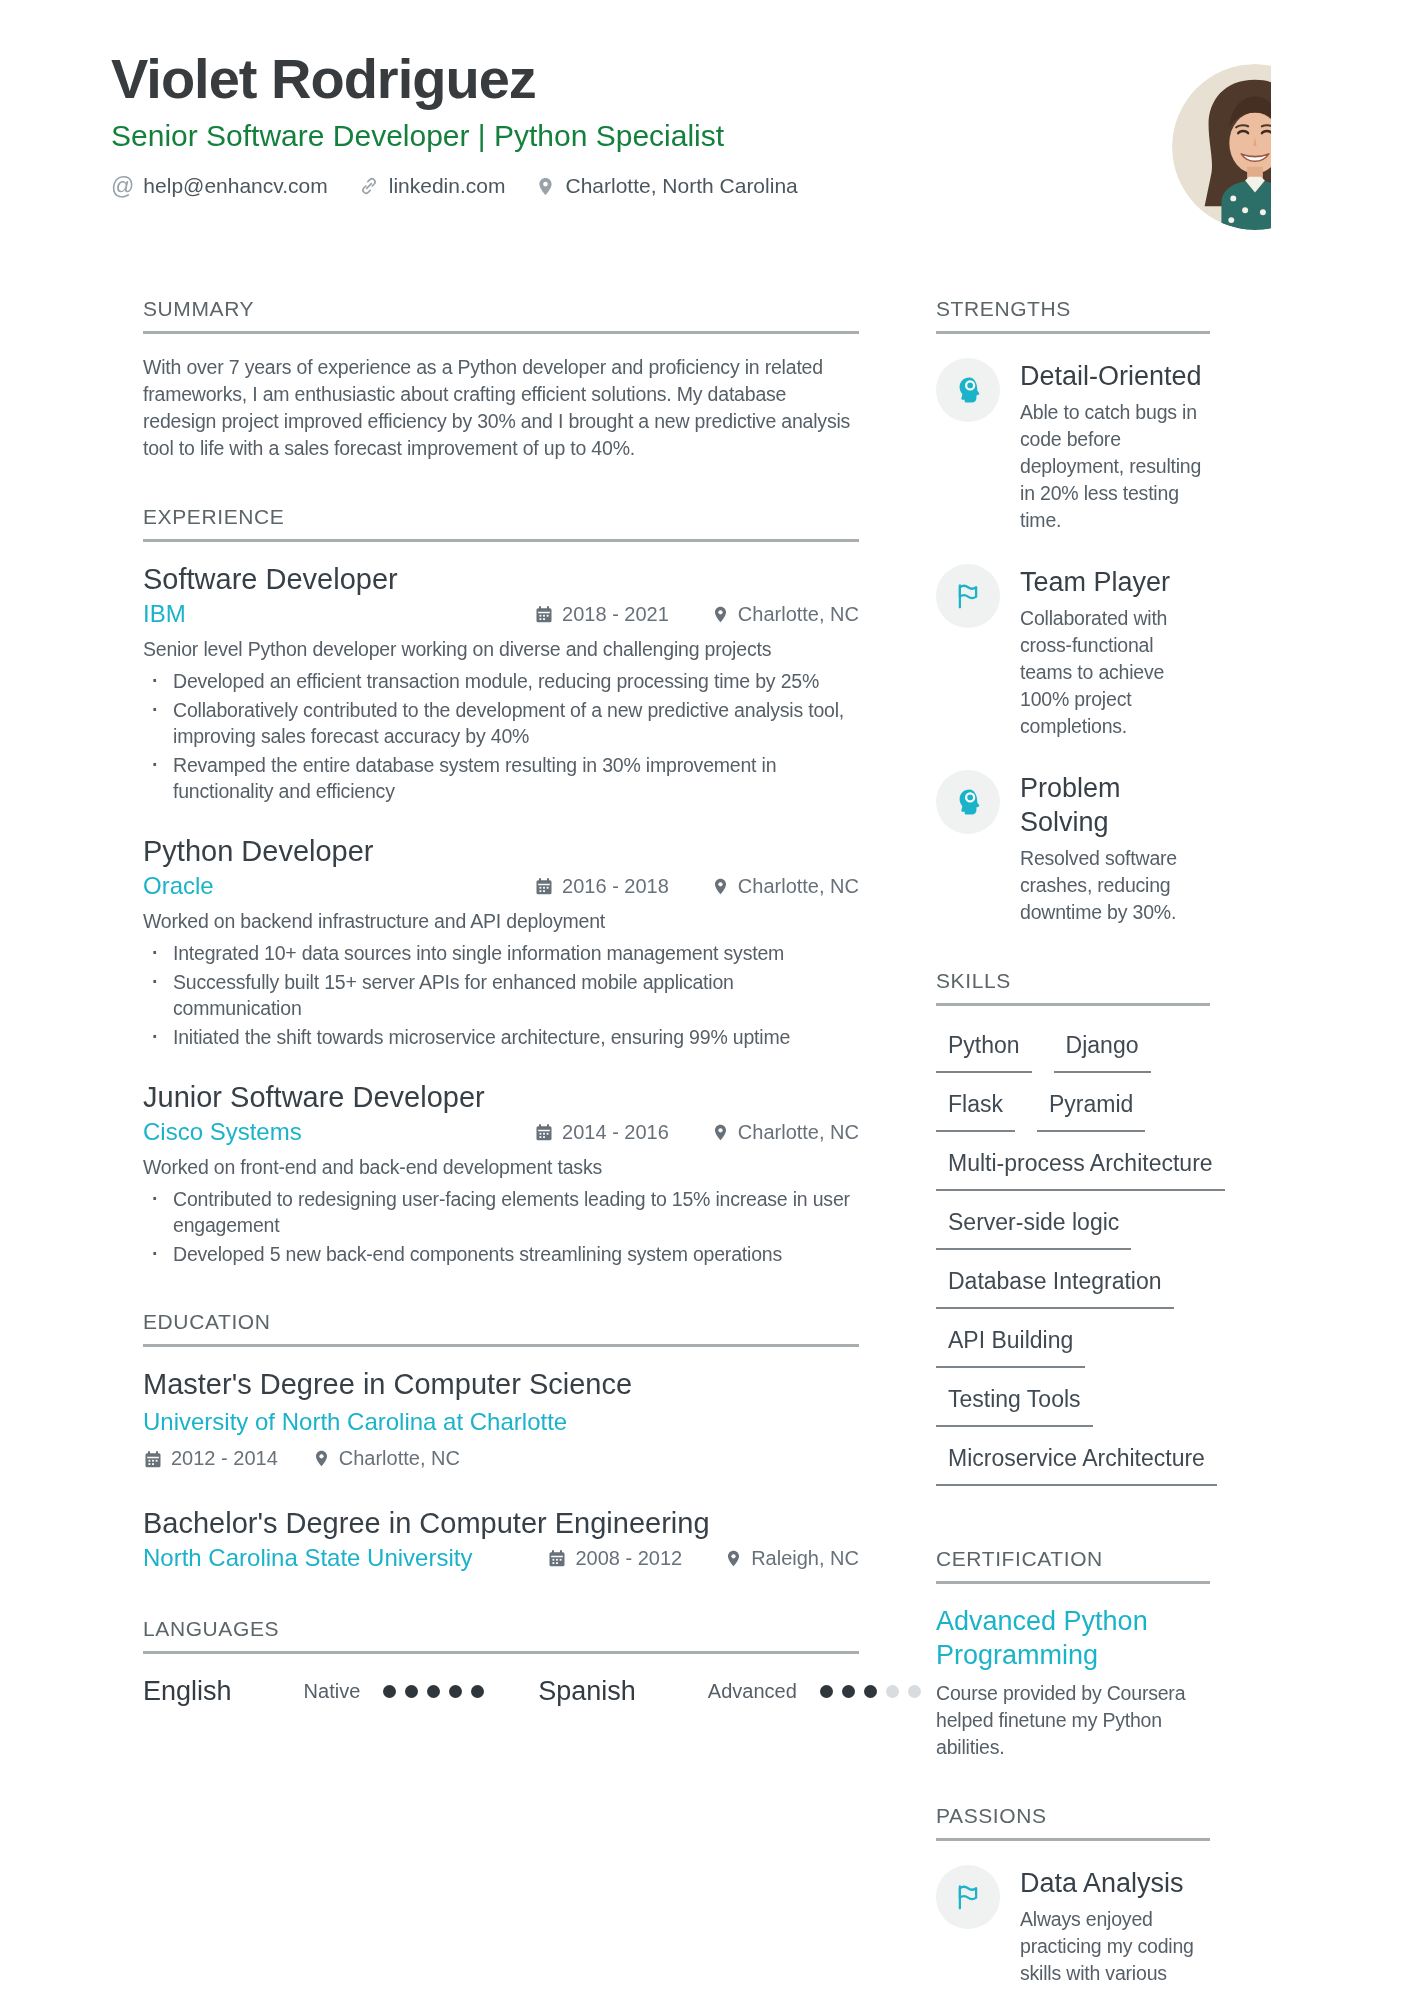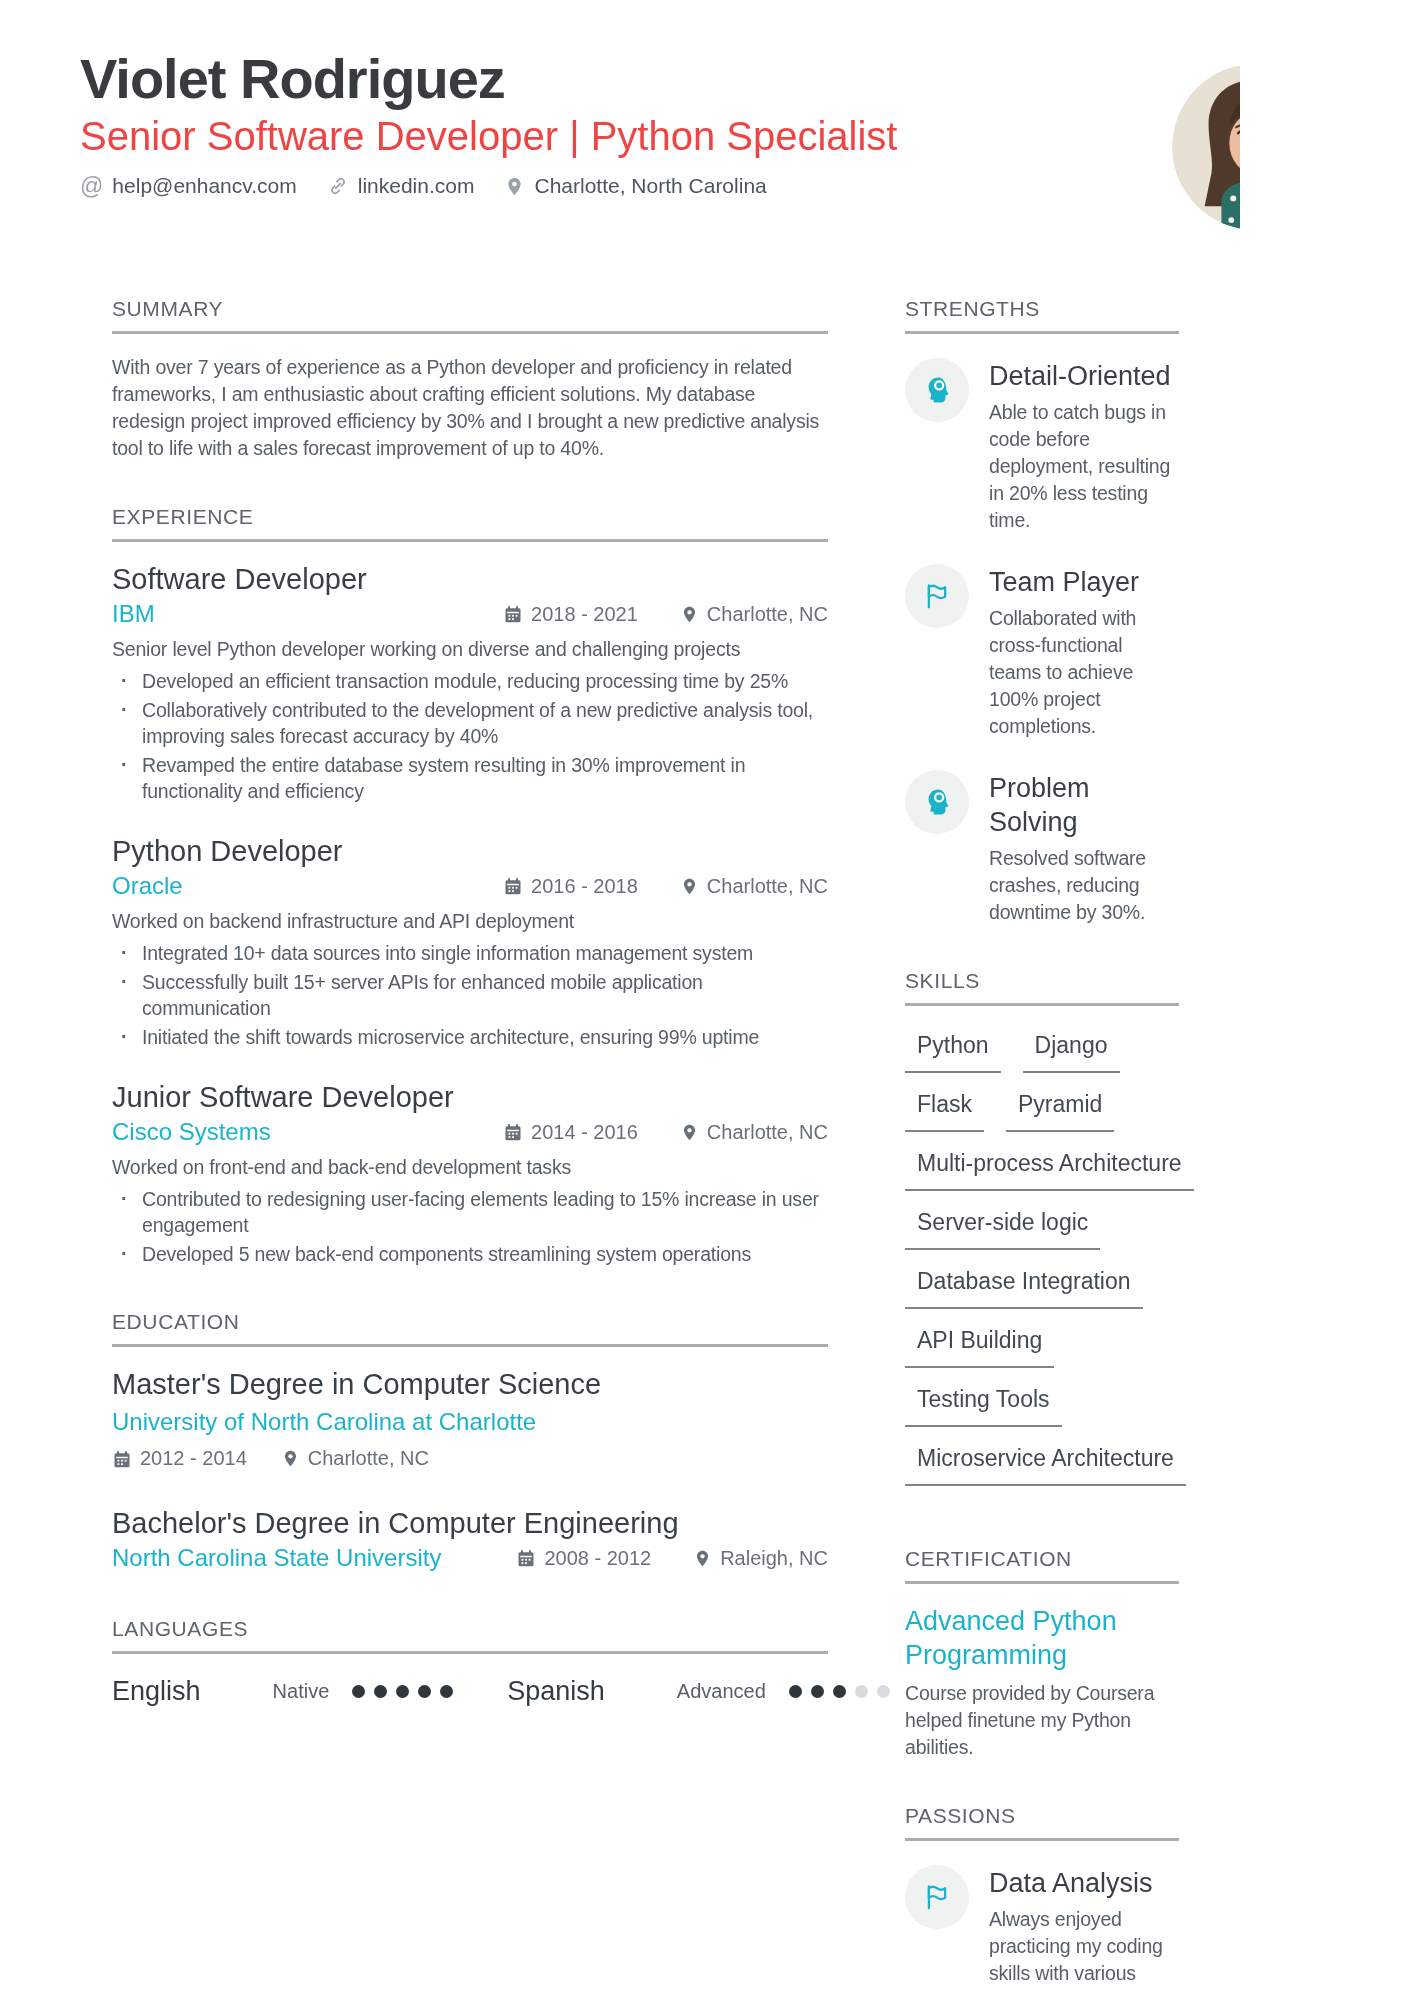--- a/index.html
+++ b/index.html
@@ -1,21 +1,21 @@
 <!DOCTYPE html>
 <html><head>
 <meta charset="utf-8">
 <style>
   html,body{margin:0;padding:0;background:#ffffff;}
   .page{position:relative;width:1240px;height:1995px;background:#fff;overflow:hidden;
-        font-family:"Liberation Sans",sans-serif;color:#565f67;}
+        font-family:"Liberation Sans",sans-serif;color:#565f67;padding-left:31px;}
   
   .header{padding:48px 80px 0 80px;position:relative;}
   .name{font-size:56px;font-weight:bold;color:#393c3f;letter-spacing:-1px;line-height:62px;margin:0;}
-  .headline{font-size:40px;color:#ef4444;margin-top:8px;line-height:36px;}
+  .headline{font-size:30px;color:#15803d;margin-top:8px;line-height:36px;}
   .contacts{display:flex;align-items:center;gap:30px;margin-top:20px;font-size:21px;color:#4c565e;}
   .contact{display:flex;align-items:center;gap:9px;}
   .contact .ci{color:#99a2a8;display:flex;align-items:center;}
   .at-glyph{font-size:23px;color:#99a2a8;line-height:22px;}
   .avatar{position:absolute;top:64px;left:1172px;width:166px;height:166px;border-radius:50%;overflow:hidden;}
   
   .columns{display:flex;margin-top:98px;padding:0 61px 0 80px;gap:77px;}
   .col-left{flex:none;width:716px;margin-left:32px;}
   .col-right{flex:1;min-width:0;}
   .section{margin-bottom:42px;}

